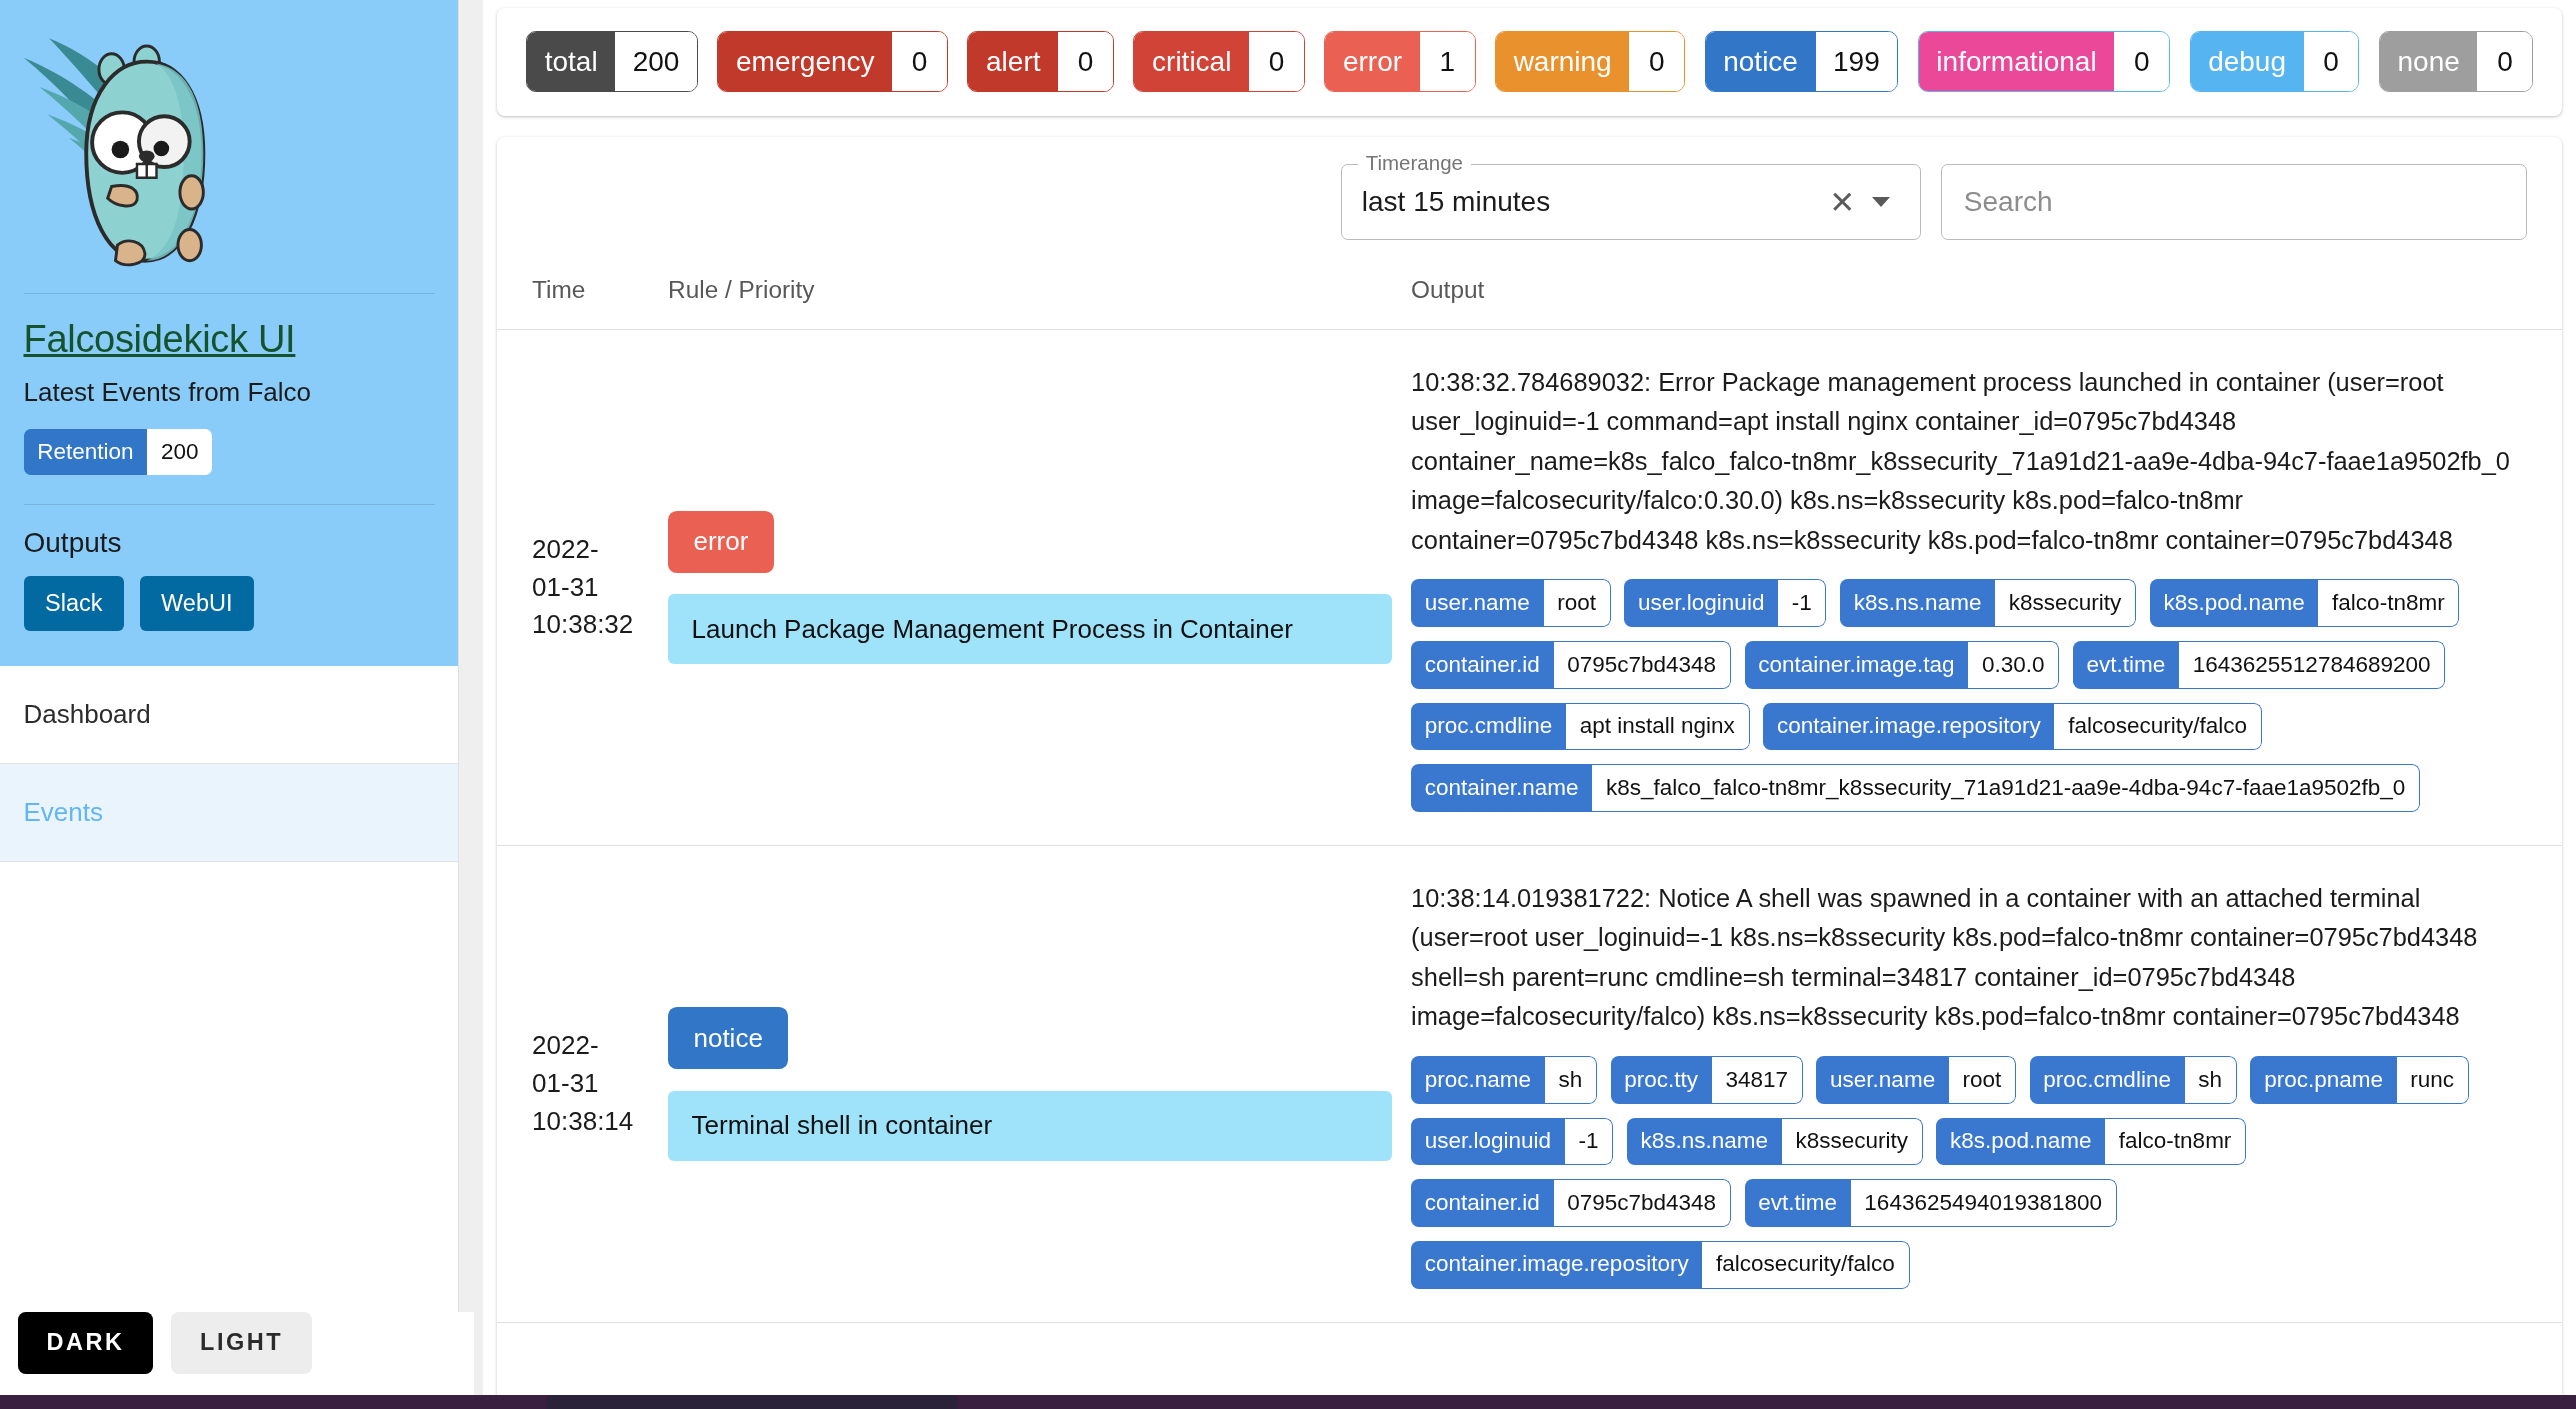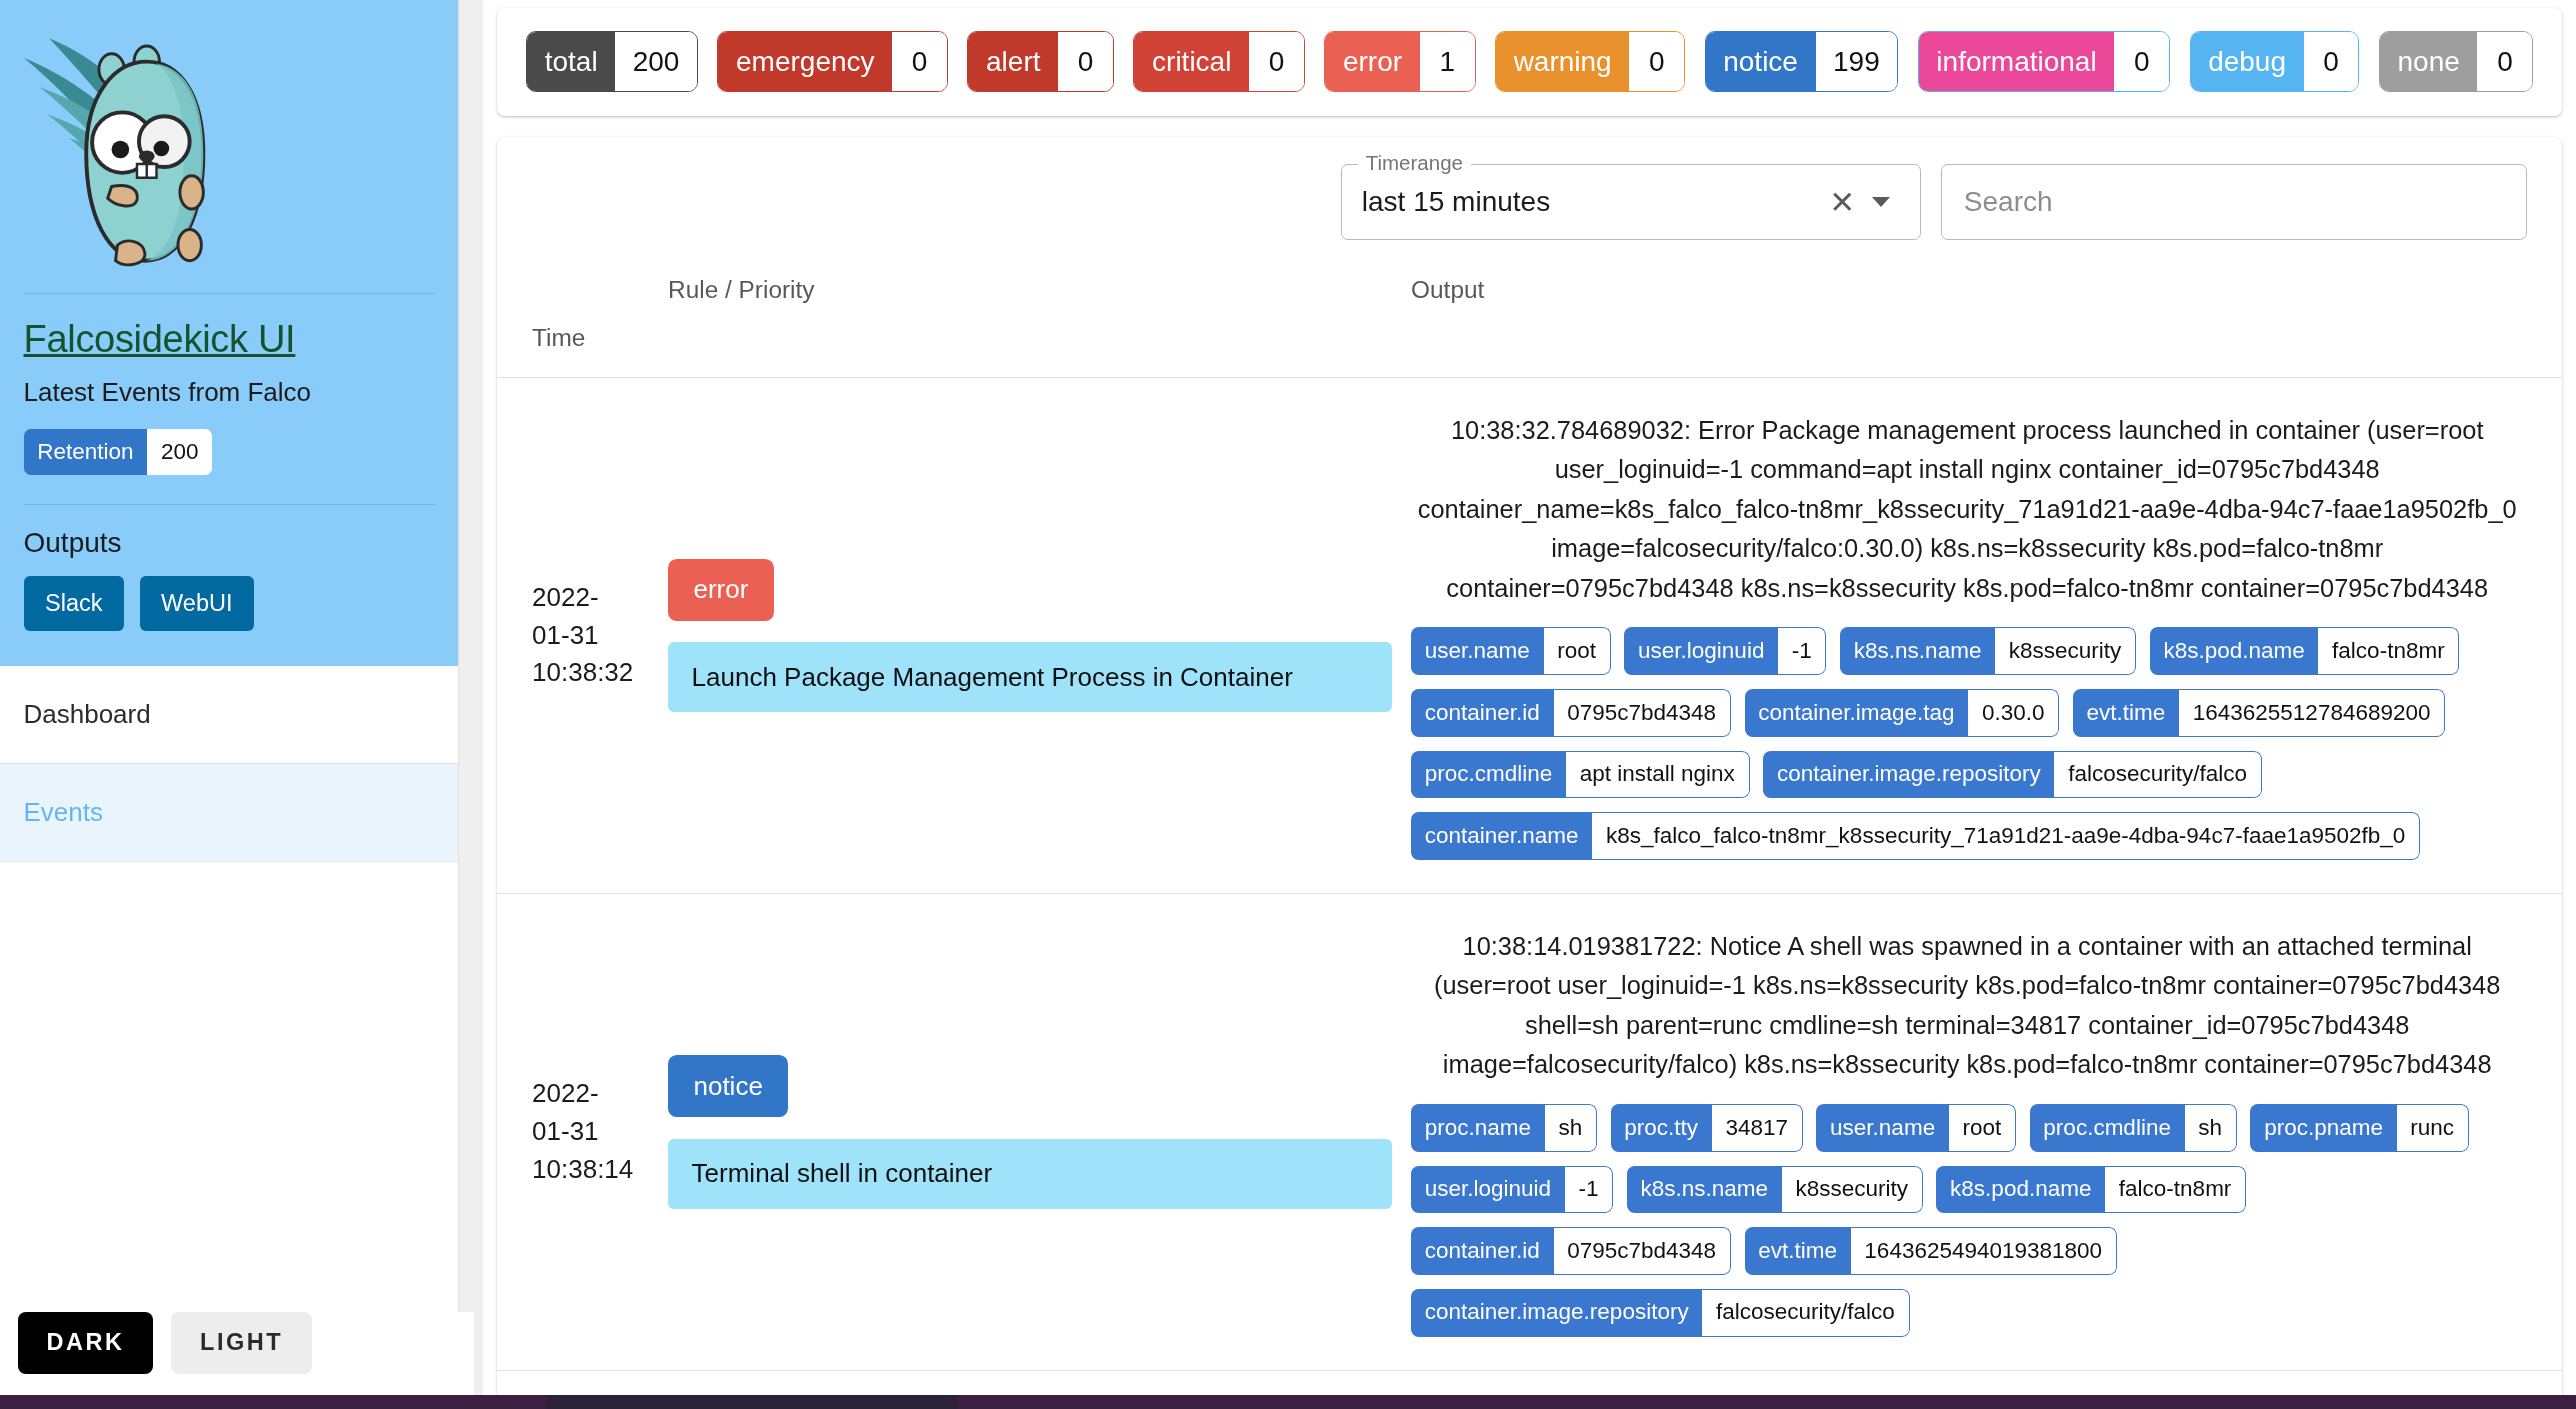--- a/index.html
+++ b/index.html
@@ -273,21 +273,21 @@
     display: flex;
     padding: 13.7px 0 25.4px 0;
     border-bottom: 1px solid #e0e0e0;
     flex: 0 0 auto;
   }
   .th {
     font-size: 24.4px;
     color: #585858;
     font-weight: 400;
   }
-  .col-time   { flex: 0 0 171px; padding-left: 35px; margin-top: 48px; }
+  .col-time   { flex: 0 0 171px; padding-left: 35px; }
   .col-rule   { flex: 0 0 743px; }
   .col-output { flex: 1 1 auto; }
 
   .tbl-body { flex: 1 1 auto; overflow: hidden; }
 
   .row {
     display: flex;
     border-bottom: 1px solid #e0e0e0;
     padding: 33px 0 33px 0;
     align-items: flex-start;
@@ -326,21 +326,20 @@
   .cell-output {
     flex: 1 1 auto;
     padding-right: 39px;
   }
   .out-text {
     font-size: 25.4px;
     color: #1b1b1b;
     line-height: 1.55;
     margin-bottom: 19.5px;
     word-break: break-word;
-    text-align: center;
   }
   .chips {
     display: flex;
     flex-wrap: wrap;
     gap: 13.7px 13.7px;
   }
   .chip {
     display: inline-flex;
     align-items: stretch;
     border-radius: 7.8px;

